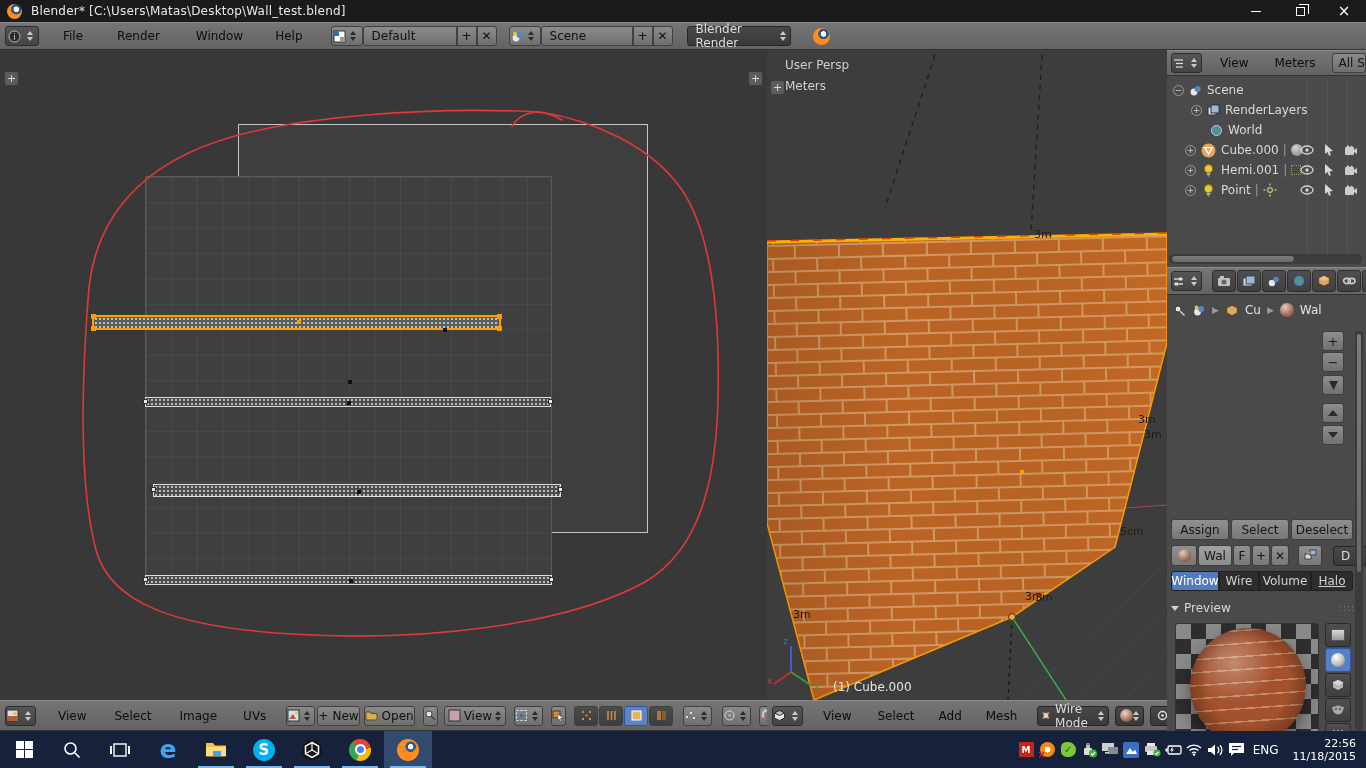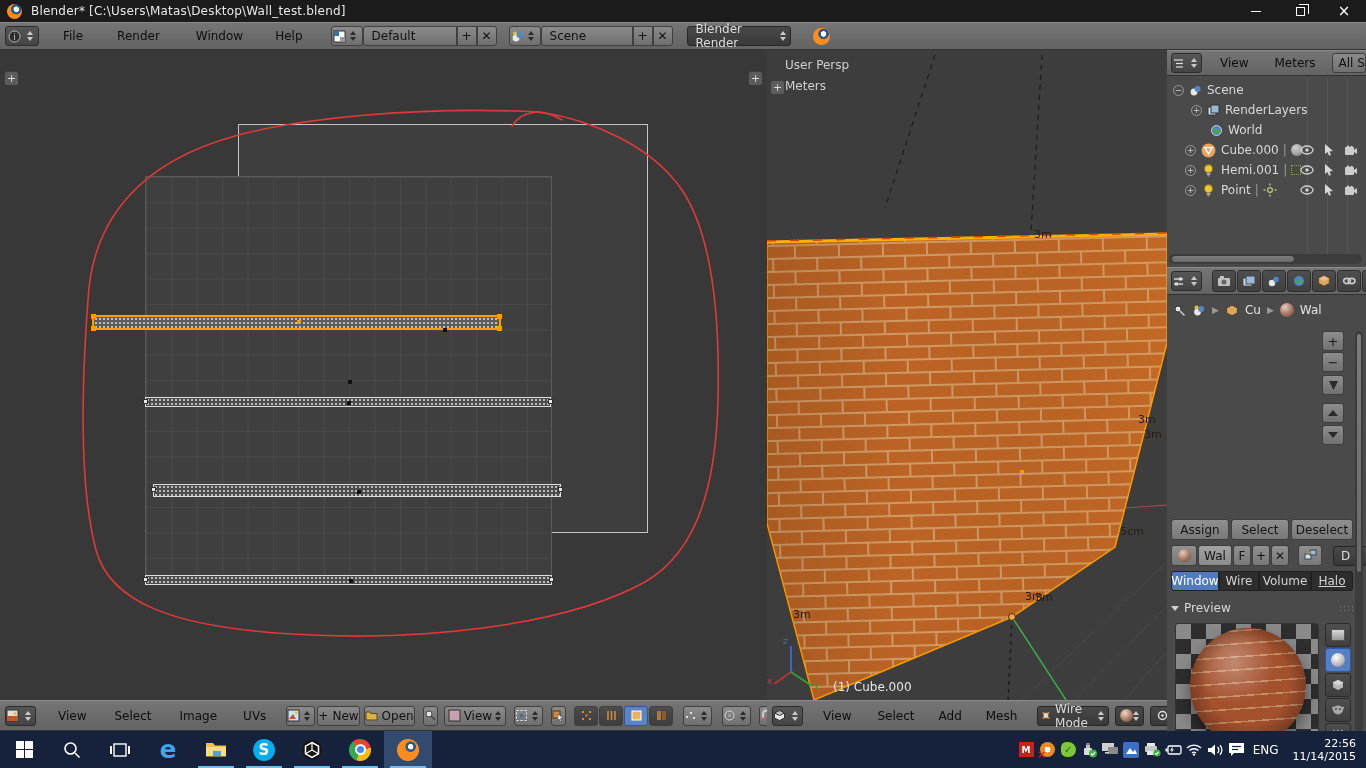--- a/index.html
+++ b/index.html
@@ -982,17 +982,17 @@
           <path d="M1,1 h15 v10 h-10 l-3,3 v-3 h-2 z" fill="#fff"></path>
           <g stroke="#16223c" stroke-width="1.2">
             <line x1="4" y1="4.5" x2="13" y2="4.5"></line>
             <line x1="4" y1="7.5" x2="10" y2="7.5"></line>
           </g>
         </svg>
     </span>
     <span class="trayico" style="width:38px; font-size:12px;">ENG</span>
     <span id="clock">
       <span>22:56</span>
-      <span>11/14/2015</span>
+      <span>11/18/2015</span>
     </span>
   </div>
 
 </div>
 
 </body></html>

